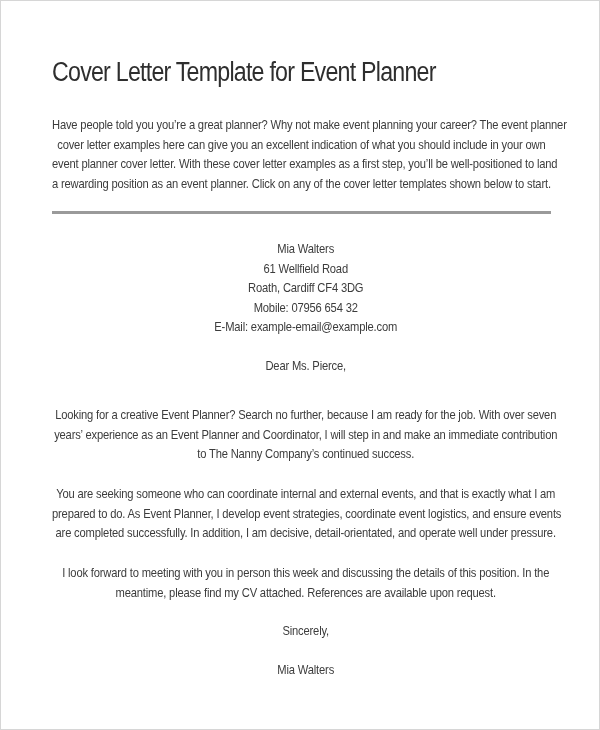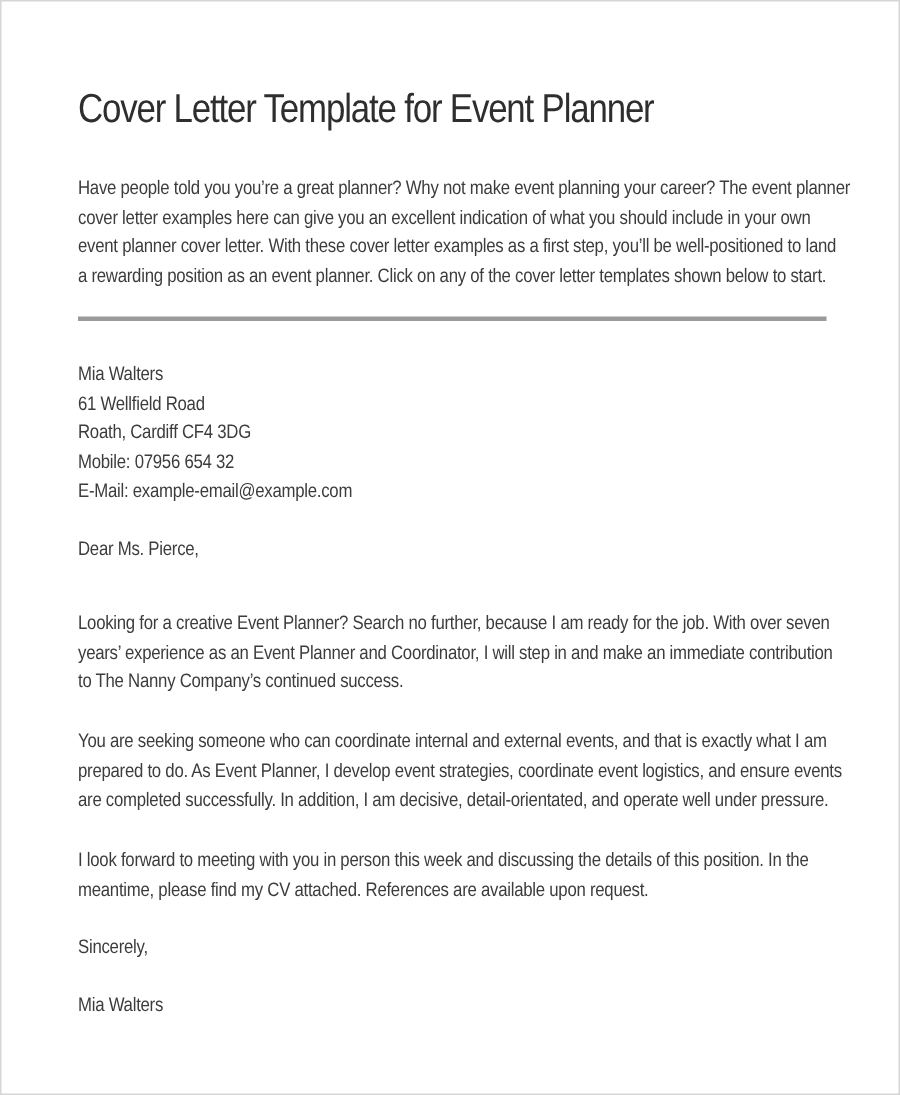--- a/index.html
+++ b/index.html
@@ -14,20 +14,21 @@
       position: relative;
     }
     .page {
       position: absolute;
       left: 0;
       top: 0;
       width: 598px;
       height: 728px;
       border: 1px solid #d6d6d6;
       background: #ffffff;
+      text-align: center;
     }
     .content {
       position: absolute;
       left: 51px;
       top: 0;
       width: 505px;
       font-family: "Liberation Sans", sans-serif;
       color: #3a3a3a;
     }
     .title {

